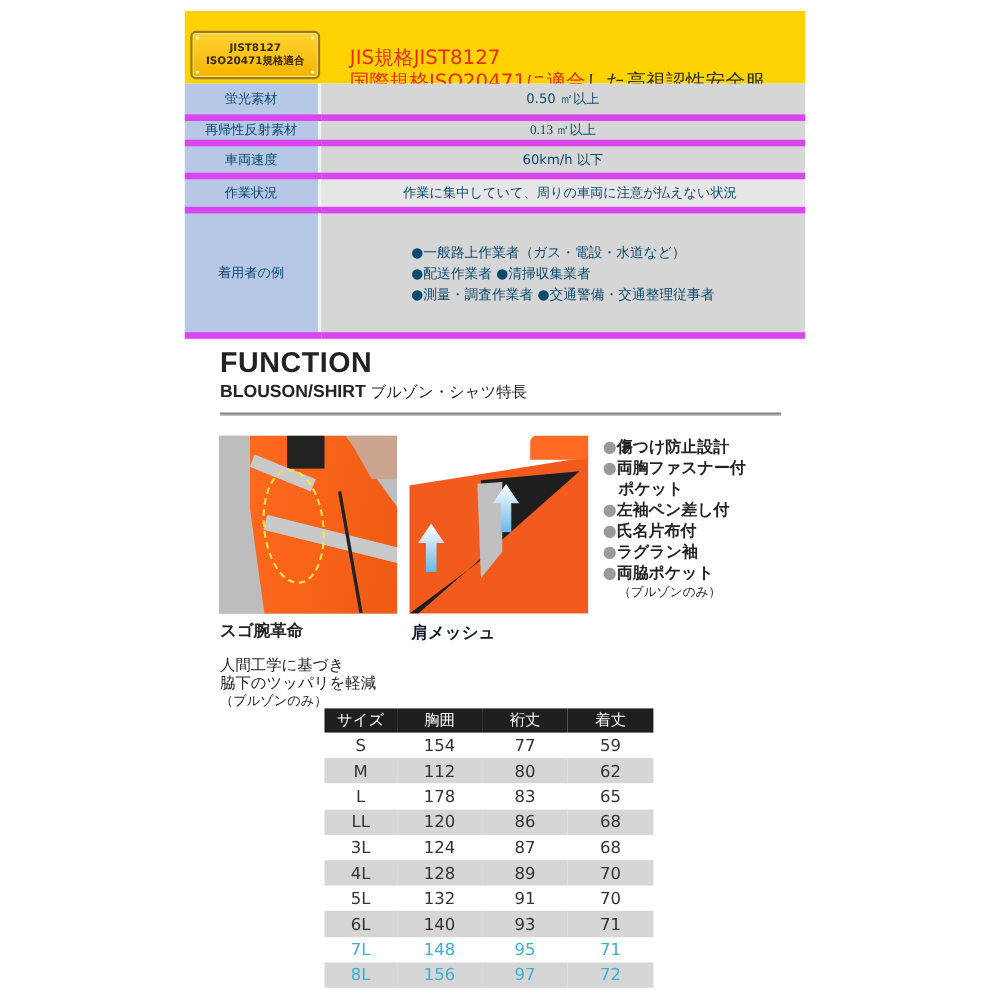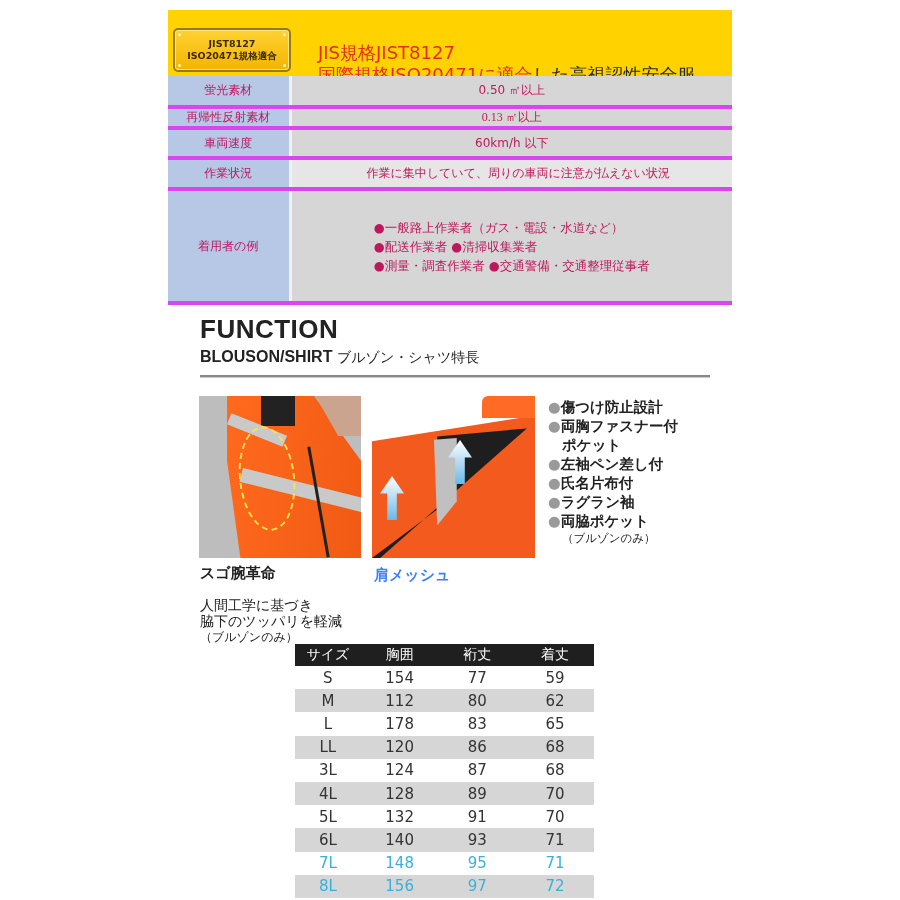--- a/index.html
+++ b/index.html
@@ -20,21 +20,21 @@
     font-size: 9.5px; font-weight: bold; color: #3a2a00; line-height: 12px;
   }
   .std-badge .rivet { position: absolute; width: 3px; height: 3px; border-radius: 50%; background: #fff6c0; }
   .std-title {
     position: absolute; left: 150px; top: 20px; font-size: 18px; line-height: 22px; color: #e52d1a; margin-top: 12px;
   }
   .std-title .dark { color: #2a2a2a; }
 
   
   .spec-table { position: absolute; left: 168px; top: 76px; width: 564px; border-collapse: collapse; }
-  .spec-table td { font-size: 12px; color: #be185d; border-bottom: 4px solid #d946ef; }
+  .spec-table td { font-size: 12px; color: #0c4a6e; border-bottom: 6px solid #d946ef; }
   .spec-table td.label {
     width: 122px; background: #b6c8e6; text-align: center; border-right: 3px solid #f2f2f2;
   }
   .spec-table td.value { background: #d6d6d6; text-align: center; }
   .spec-table tr.alt td.value { background: #e6e6e6; }
   .spec-table tr.r1 td { height: 31px; }
   .spec-table tr.r2 td { height: 21px; font-family: Liberation Serif, serif; }
   .spec-table tr.r3 td { height: 30px; }
   .spec-table tr.r4 td { height: 31px; }
   .spec-table tr.r5 td { height: 114px; }
@@ -66,21 +66,21 @@
   .photo2 { position: absolute; left: 372px; top: 396px; width: 163px; height: 162px; background: #ffffff; overflow: hidden; }
   .photo2 .body { position: absolute; inset: 0; background: #f25a1e; clip-path: polygon(0 28%, 100% 12%, 100% 100%, 0 100%); }
   .photo2 .top { position: absolute; left: 110px; top: 0; width: 53px; height: 22px; background: #ff6a24; border-radius: 6px 0 0 0; }
   .photo2 .mesh { position: absolute; inset: 0; background: #1e1e1e; clip-path: polygon(40% 25%, 95% 20%, 5% 100%, 0 100%, 40% 70%); }
   .photo2 .tape { position: absolute; inset: 0; background: #c0c0c0; clip-path: polygon(38% 27%, 52% 26%, 52% 65%, 40% 80%); }
   .photo2 .arrow { position: absolute; width: 24px; height: 44px; background: linear-gradient(#ffffff, #6ab8e8); clip-path: polygon(50% 0, 100% 40%, 70% 40%, 70% 100%, 30% 100%, 30% 40%, 0 40%); }
 
   .caption1 { position: absolute; left: 200px; top: 565px; font-size: 14px; line-height: 16px; color: #222; }
   .caption1 .head { font-size: 15px; font-weight: bold; display: block; margin-bottom: 16px; }
   .caption1 .note { font-size: 12px; }
-  .caption2 { position: absolute; left: 374px; top: 566px; font-size: 15px; font-weight: bold; color: #3b82f6; }
+  .caption2 { position: absolute; left: 374px; top: 566px; font-size: 15px; font-weight: bold; color: #0f172a; }
 
   .feature-list { position: absolute; left: 548px; top: 398px; list-style: none; font-size: 14.5px; line-height: 19px; color: #222; font-weight: bold; }
   .feature-list li { white-space: nowrap; }
   .feature-list .dot { color: #9a9a9a; }
   .feature-list .cont { padding-left: 14px; }
   .feature-list .note { padding-left: 14px; font-size: 11.5px; font-weight: normal; line-height: 14px; }
 
   
   .size-table { position: absolute; left: 295px; top: 644px; width: 299px; border-collapse: collapse; }
   .size-table th { background: #1f1f1f; color: #fff; font-weight: normal; font-size: 14px; height: 22px; }

